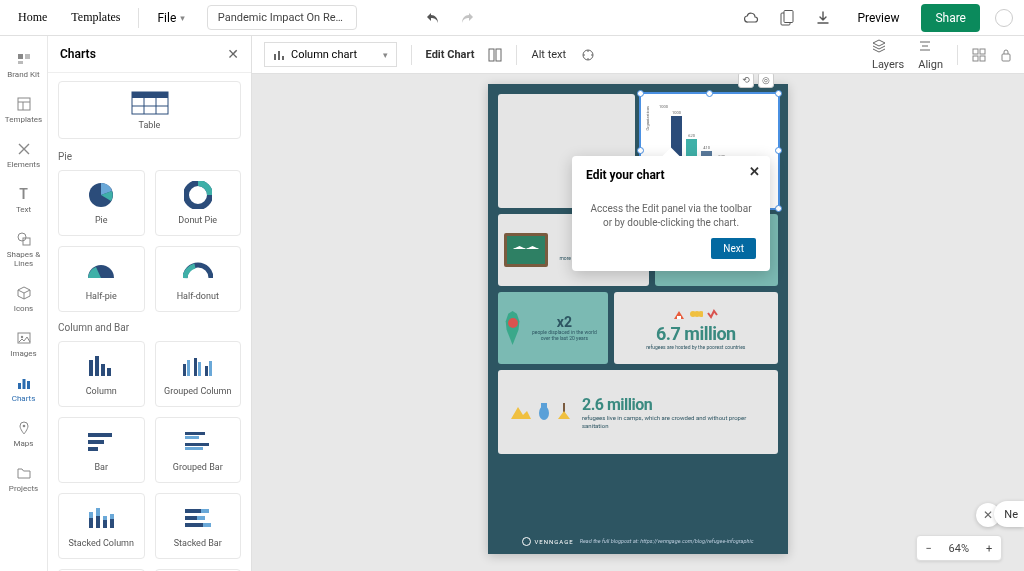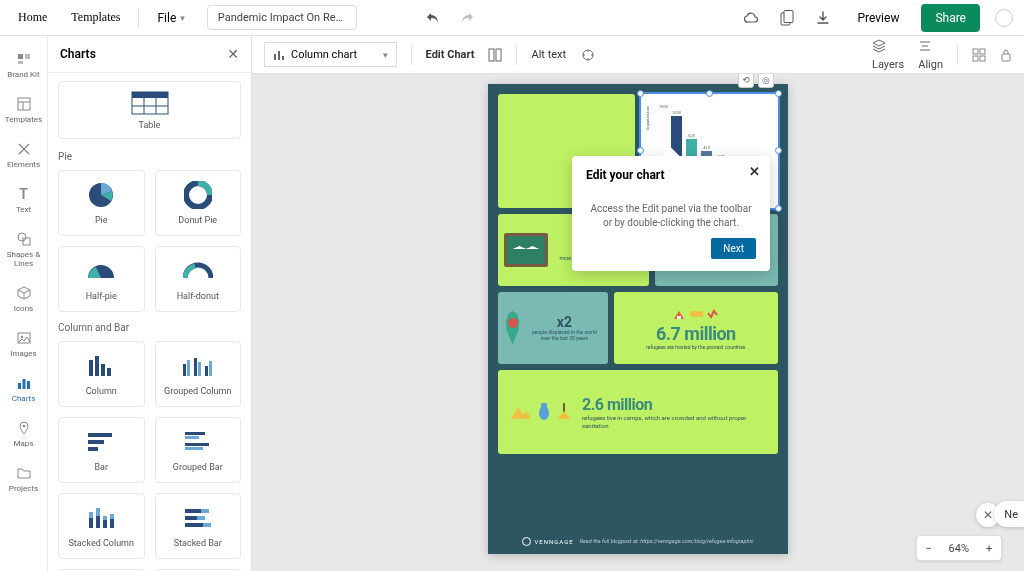--- a/index.html
+++ b/index.html
@@ -40,21 +40,21 @@
 .context-toolbar .chart-type { border:1px solid #ddd; border-radius:0; padding:5px 8px; display:flex; align-items:center; gap:6px; cursor:pointer; }
 .context-toolbar .sep { width:1px; height:20px; background:#e0e0e0; }
 .context-toolbar .tool-text { cursor:pointer; color:#333; }
 .context-toolbar .spacer { flex:1; }
 .context-toolbar .right-tool { display:flex; align-items:flex-start; gap:5px; cursor:pointer; color:#444;flex-direction:column; }
 
 .canvas-area { position:absolute; left:252px; right:0; top:74px; bottom:0; background:#e8e8e8; overflow:hidden; }
 .page { position:absolute; left:50%; top:10px; transform:translateX(-50%); width:300px; height:470px; background:#2d5562; box-shadow:0 2px 10px rgba(0,0,0,0.2); }
 .page-inner { padding:10px 10px 0; display:flex; flex-direction:column; gap:6px; }
 .row { display:flex; gap:6px; }
-.card { background:#bef264; border-radius:3px; padding:6px; font-size:6px; color:#2d5562; text-align:center; position:relative; }
+.card { background:#e5e5e5; border-radius:3px; padding:6px; font-size:6px; color:#2d5562; text-align:center; position:relative; }
 .card.teal-dark { background:#7bbab3; }
 .card1 { width:50%; height:114px; }
 .card-chart { width:50%; height:114px; background:#fff; padding:4px; outline:2px solid #4a90e2; outline-offset:0; position:relative; }
 .sel-handle { position:absolute; width:7px; height:7px; background:#fff; border:1px solid #4a90e2; border-radius:50%; }
 .sh-tl{top:-4px;left:-4px}.sh-tr{top:-4px;right:-4px}.sh-bl{bottom:-4px;left:-4px}.sh-br{bottom:-4px;right:-4px}
 .sh-t{top:-4px;left:50%;margin-left:-4px}.sh-b{bottom:-4px;left:50%;margin-left:-4px}
 .sh-l{left:-4px;top:50%;margin-top:-4px}.sh-r{right:-4px;top:50%;margin-top:-4px}
 .float-icons { position:absolute; top:-22px; right:4px; display:flex; gap:4px; }
 .float-icons .fi { width:16px; height:16px; background:#fff; border:1px solid #ccc; border-radius:3px; display:flex; align-items:center; justify-content:center; font-size:9px; color:#666; cursor:pointer;}
 .mini-chart { position:relative; width:100%; height:100%; }

